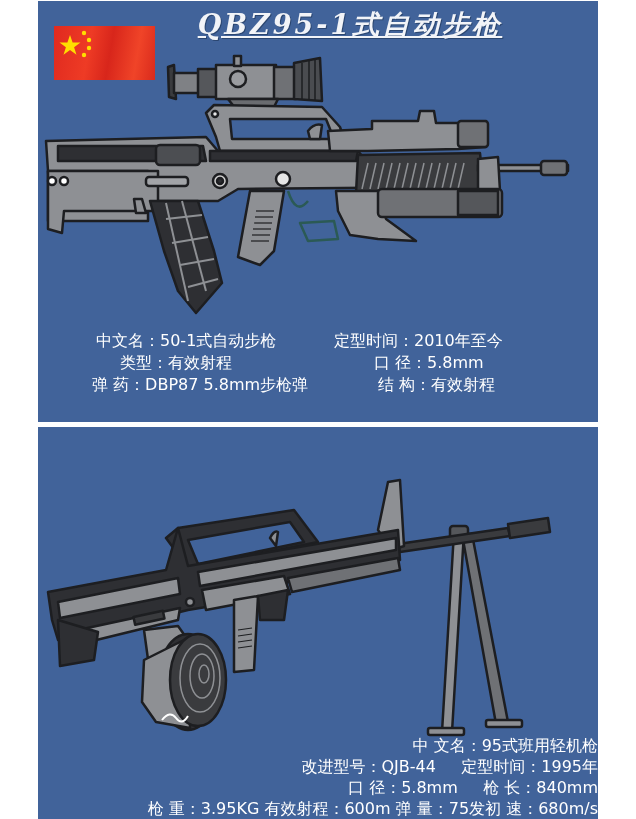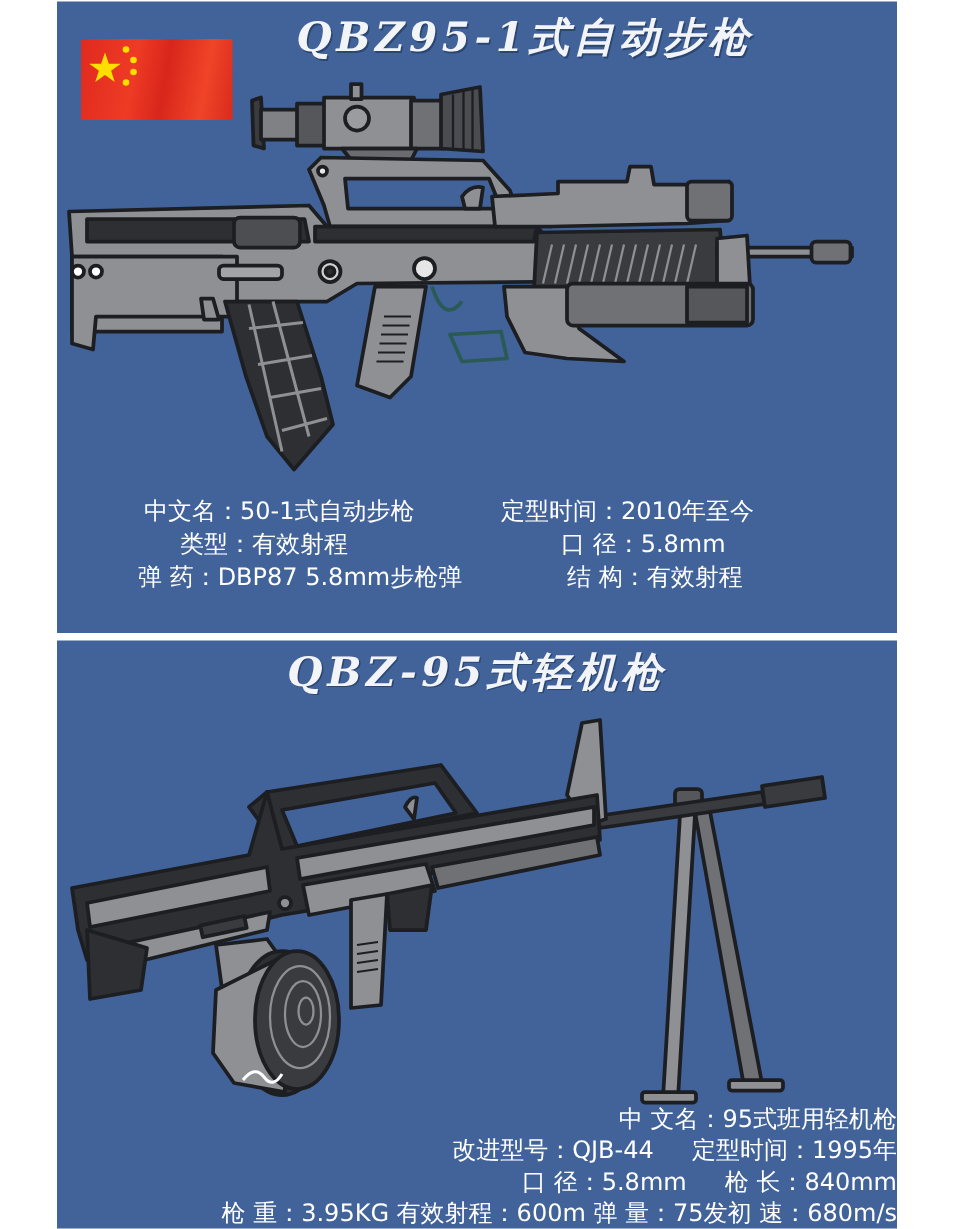--- a/index.html
+++ b/index.html
@@ -4,21 +4,21 @@
 <style>
   html, body { margin:0; padding:0; }
   body { width:636px; height:819px; background:#ffffff; position:relative; overflow:hidden;
          font-family:"DejaVu Sans", "Liberation Sans", sans-serif; }
   .panel { position:absolute; left:38px; width:560px; background:#41639a; overflow:hidden; }
   #panel1 { top:1px; height:421px; }
   #panel2 { top:427px; height:400px; }
   .title { position:absolute; left:0; width:100%; text-align:center; color:#f2f4f8;
            font-family:"DejaVu Serif", serif; font-style:italic; font-weight:bold;
            font-size:27px; letter-spacing:3px; text-shadow:1px 1px 0 #2b4670; }
-  #panel1 .title { top:6px; padding-left:64px; box-sizing:border-box; }
+  #panel1 .title { top:6px; padding-left:64px; box-sizing:border-box;text-decoration:underline; }
   #panel2 .title { top:3px; }
   .flag { position:absolute; left:16px; top:25px; width:101px; height:54px;
           background:linear-gradient(100deg,#e02a1f 0%,#ee3b25 35%,#d8261b 55%,#f04428 80%,#d92a1c 100%); }
   .flag svg { position:absolute; left:0; top:0; }
   .gun { position:absolute; left:0; }
   .specs { position:absolute; left:0; width:100%; color:#ffffff; font-size:16px; }
   .spec-line { position:absolute; white-space:pre; }
   .spec-line.center { left:0; width:100%; text-align:right; }
 </style>
 </head>
@@ -128,21 +128,20 @@
     <div class="spec-line" style="top:330px;left:58px">中文名：50-1式自动步枪</div>
     <div class="spec-line" style="top:330px;left:296px">定型时间：2010年至今</div>
     <div class="spec-line" style="top:352px;left:82px">类型：有效射程</div>
     <div class="spec-line" style="top:352px;left:336px">口 径：5.8mm</div>
     <div class="spec-line" style="top:374px;left:54px">弹 药：DBP87 5.8mm步枪弹</div>
     <div class="spec-line" style="top:374px;left:340px">结 构：有效射程</div>
   </div>
 </div>
 
 <div class="panel" id="panel2">
-  <div class="title">QBZ-95式轻机枪</div>
 
   <svg class="gun" style="top:43px" width="560" height="270" viewBox="0 0 560 270">
     <g stroke="#1d1e21" stroke-width="2.5" stroke-linejoin="round">
 
       <path d="M416 62 L426 62 L414 262 L404 262 Z" fill="#8e9094"></path>
       <path d="M424 64 L434 64 L470 252 L458 254 Z" fill="#6f7175"></path>
       <rect x="390" y="258" width="36" height="7" rx="2" fill="#8e9094"></rect>
       <rect x="448" y="250" width="36" height="7" rx="2" fill="#8e9094"></rect>
       <rect x="412" y="56" width="18" height="16" rx="3" fill="#55575b"></rect>
 

